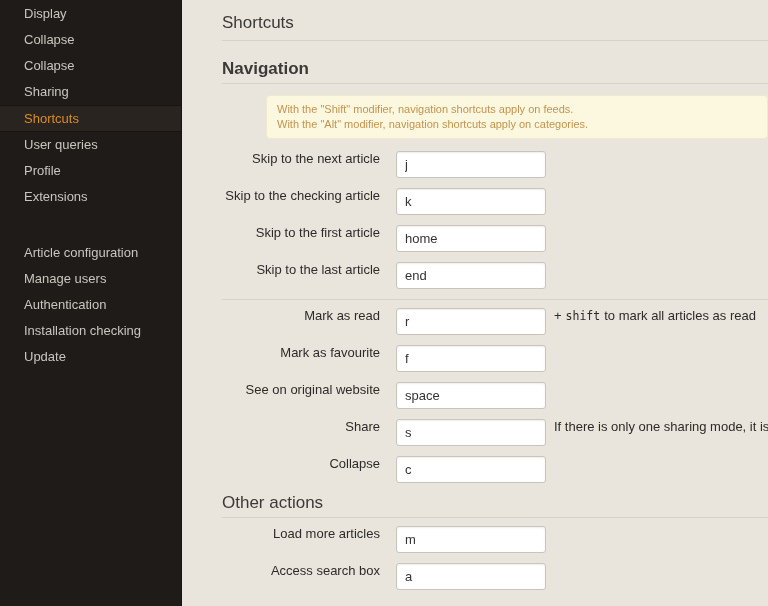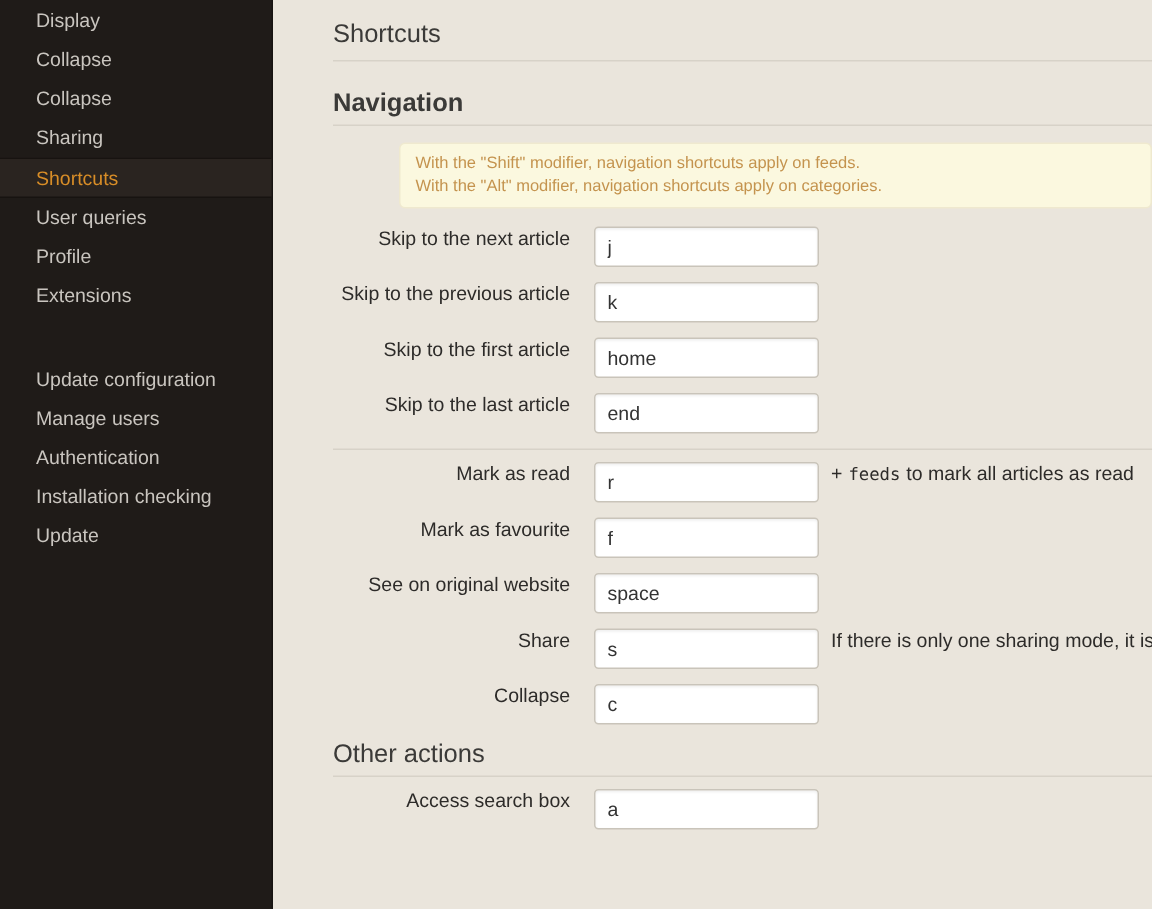--- a/index.html
+++ b/index.html
@@ -103,21 +103,21 @@
       <li>Display</li>
       <li>Collapse</li>
       <li>Collapse</li>
       <li>Sharing</li>
       <li class="active">Shortcuts</li>
       <li>User queries</li>
       <li>Profile</li>
       <li>Extensions</li>
     </ul>
     <ul class="group-2">
-      <li>Update configuration</li>
+      <li>Article configuration</li>
       <li>Manage users</li>
       <li>Authentication</li>
       <li>Installation checking</li>
       <li>Update</li>
     </ul>
   </aside>
 
   <main class="content">
 
     <h1 class="page-title">Shortcuts</h1>
@@ -130,40 +130,40 @@
       <div>With the "Shift" modifier, navigation shortcuts apply on feeds.</div>
       <div>With the "Alt" modifier, navigation shortcuts apply on categories.</div>
     </div>
 
     <div class="rows">
       <div class="form-row">
         <label>Skip to the next article</label>
         <input type="text" value="j" style="">
       </div>
       <div class="form-row">
-        <label>Skip to the previous article</label>
+        <label>Skip to the checking article</label>
         <input type="text" value="k" style="">
       </div>
       <div class="form-row">
         <label>Skip to the first article</label>
         <input type="text" value="home" style="">
       </div>
       <div class="form-row">
         <label>Skip to the last article</label>
         <input type="text" value="end" style="">
       </div>
     </div>
 
     <hr class="divider under-heading">
 
     <div class="rows tight">
       <div class="form-row">
         <label>Mark as read</label>
         <input type="text" value="r" style="">
-        <span class="hint"><span>+</span><code>feeds</code><span>to mark all articles as read</span></span>
+        <span class="hint"><span>+</span><code>shift</code><span>to mark all articles as read</span></span>
       </div>
       <div class="form-row">
         <label>Mark as favourite</label>
         <input type="text" value="f" style="">
       </div>
       <div class="form-row">
         <label>See on original website</label>
         <input type="text" value="space" style="">
       </div>
       <div class="form-row">
@@ -175,19 +175,23 @@
         <label>Collapse</label>
         <input type="text" value="c" style="">
       </div>
     </div>
 
     <h2 class="section-heading">Other actions</h2>
     <hr class="divider under-heading">
 
     <div class="rows tight">
       <div class="form-row">
+        <label>Load more articles</label>
+        <input type="text" value="m" style="">
+      </div>
+      <div class="form-row">
         <label>Access search box</label>
         <input type="text" value="a" style="">
       </div>
     </div>
 
   </main>
 </div>
 
 </body></html>

